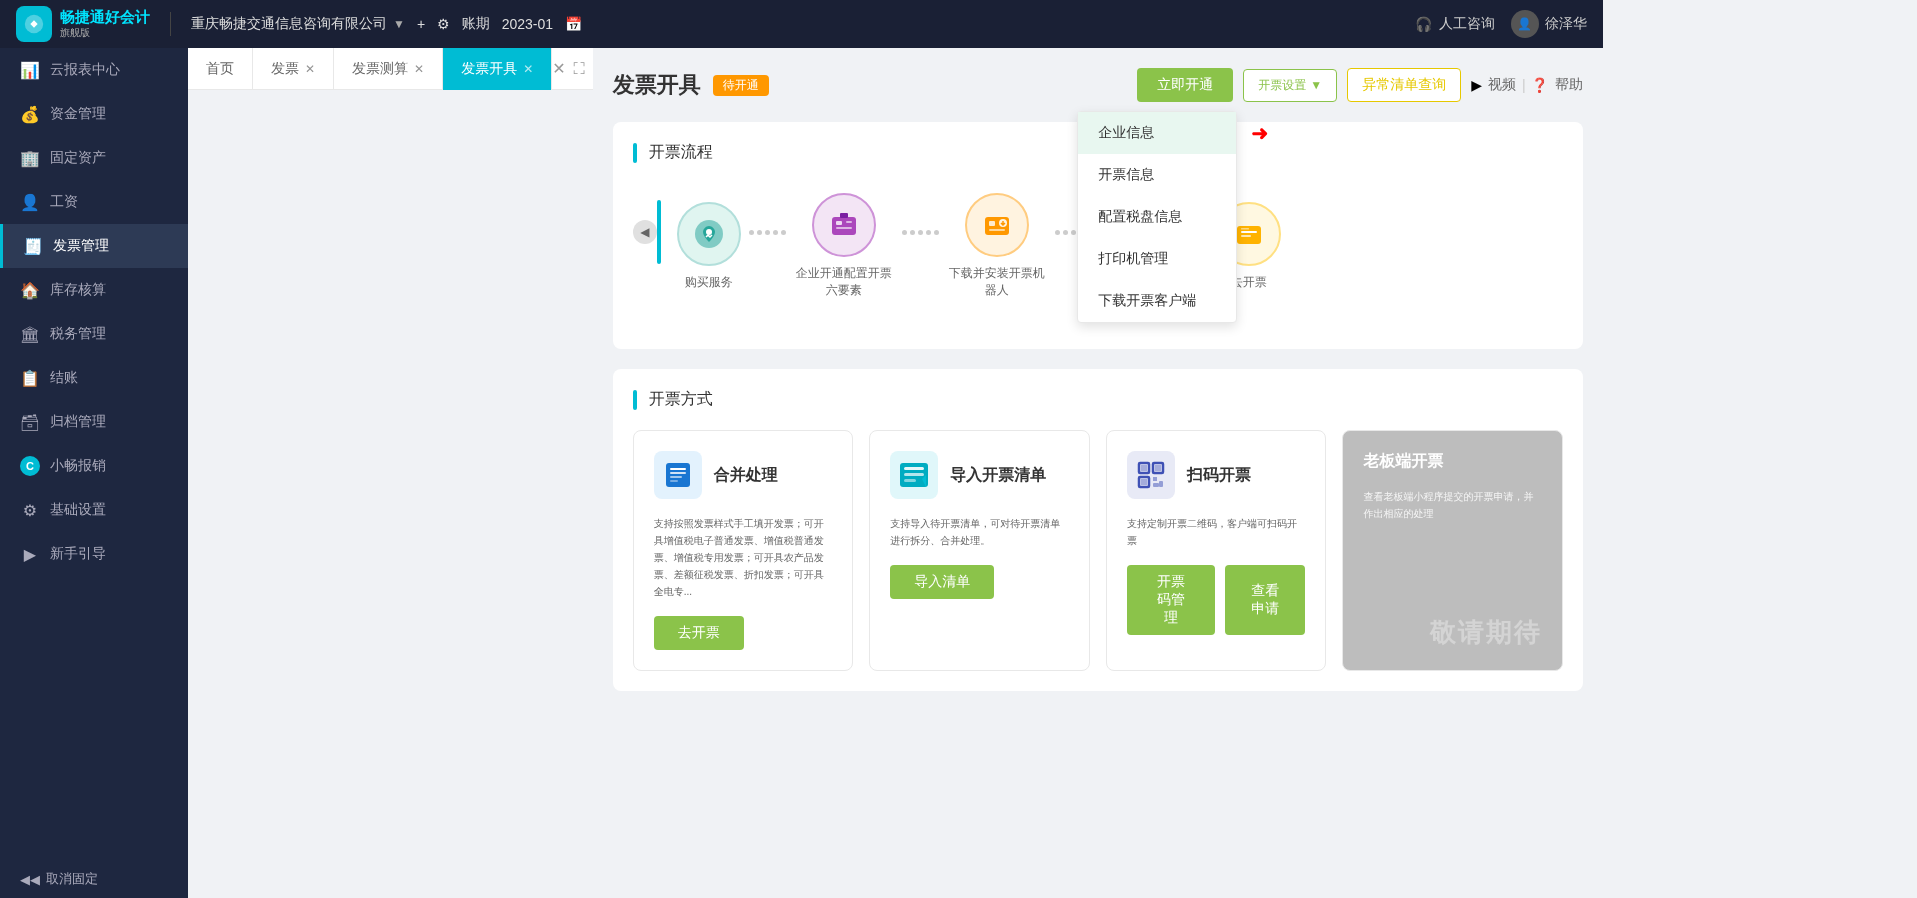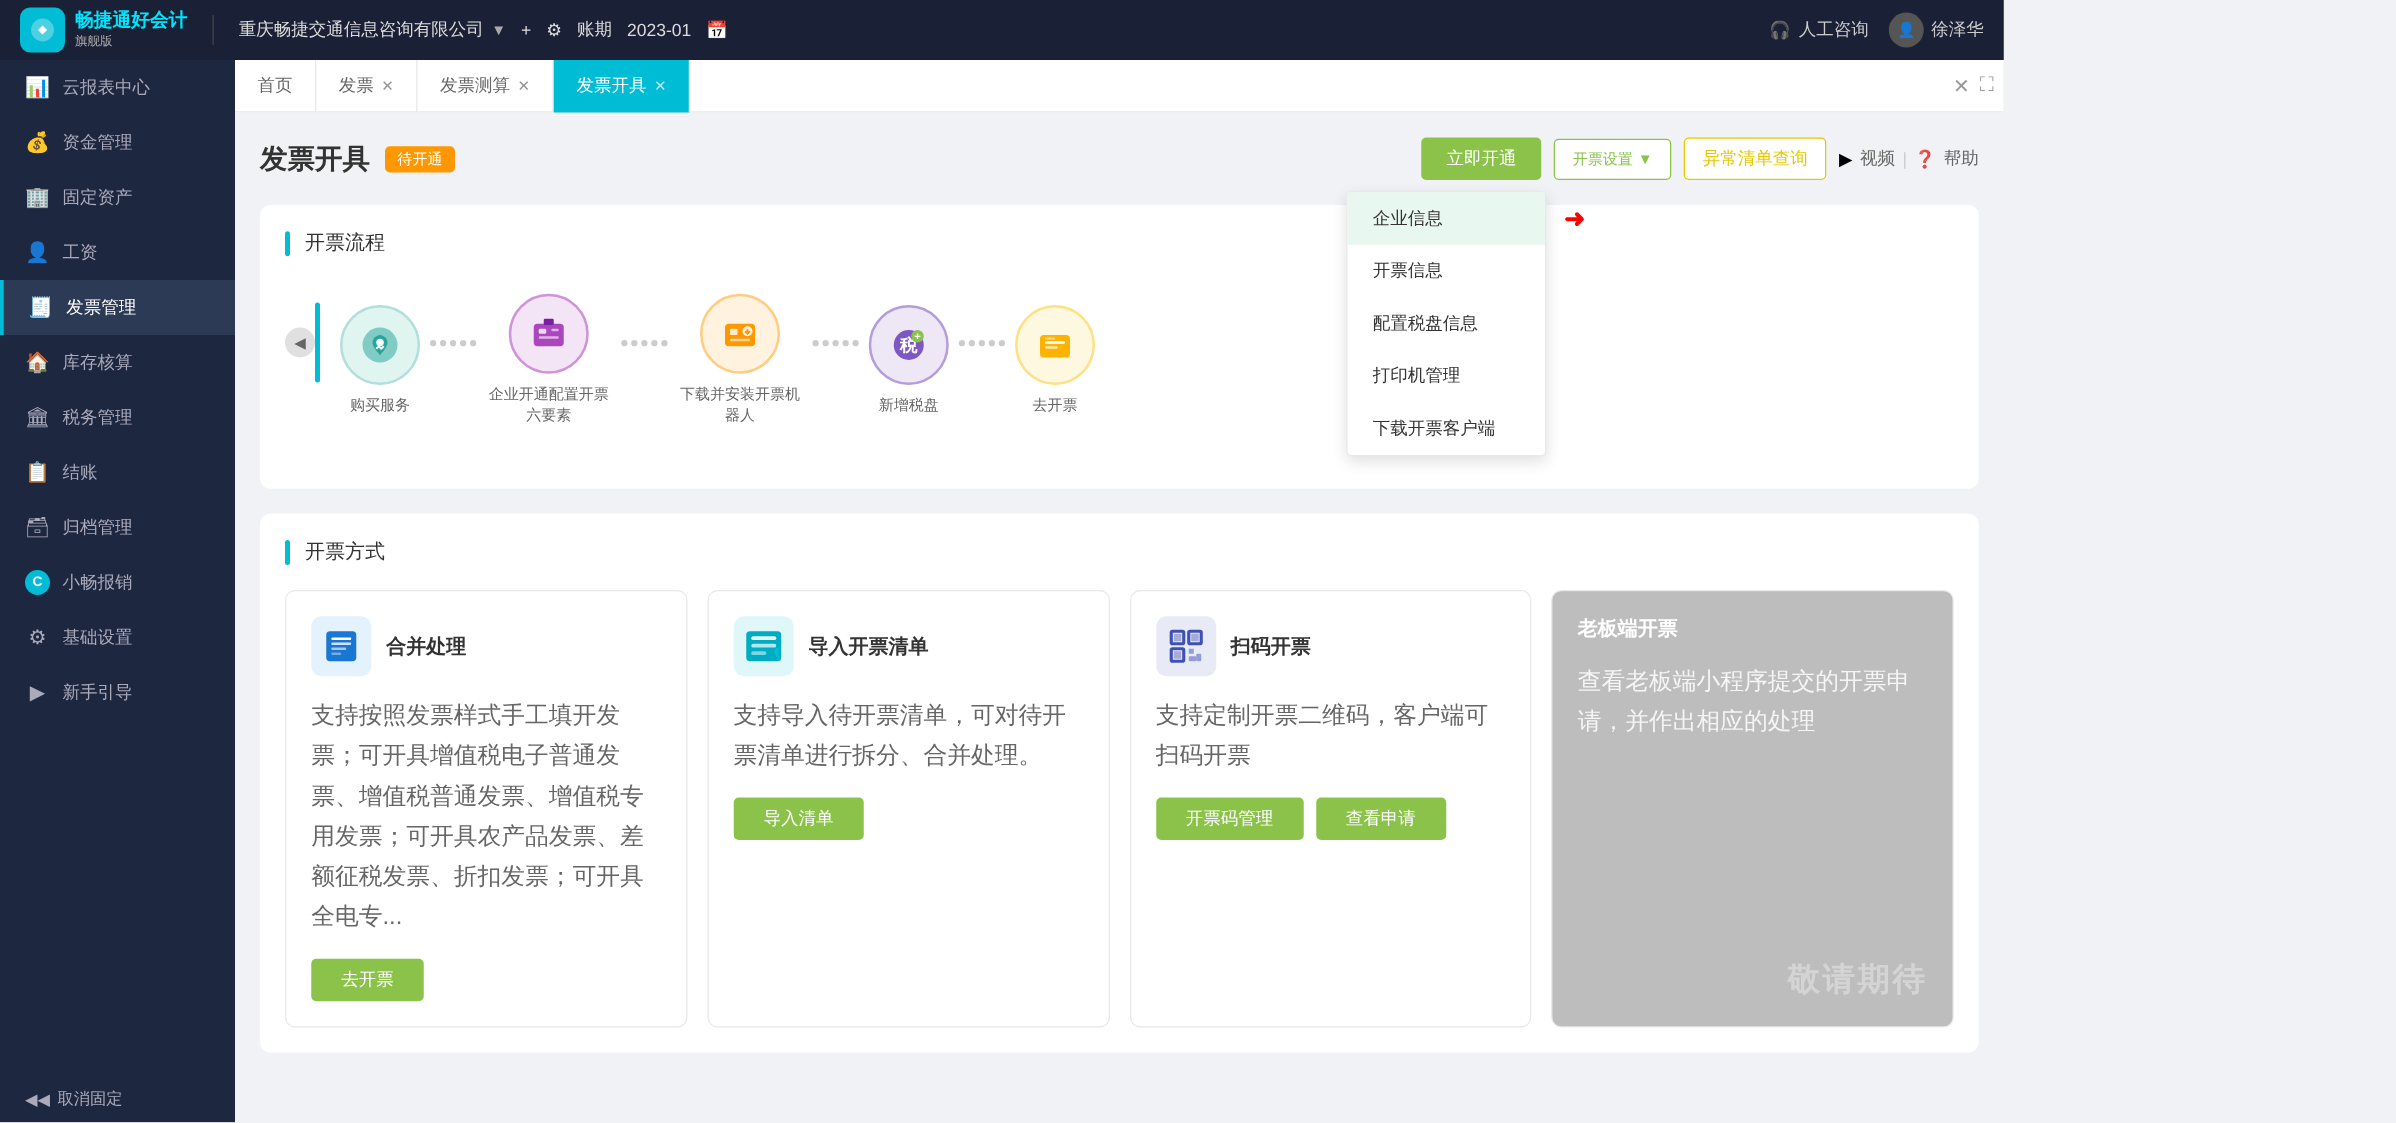--- a/index.html
+++ b/index.html
@@ -3,21 +3,21 @@
   <meta charset="utf-8">
   <style>
     * { box-sizing: border-box; margin: 0; padding: 0; }
     body { font-family: 'Microsoft YaHei', 'PingFang SC', sans-serif; font-size: 14px; background: #f0f2f5; overflow: hidden; }
 
     
     .app-container { display: flex; flex-direction: column; height: 898px; width: 1603px; }
     .top-bar { height: 48px; background: #1a2035; display: flex; align-items: center; padding: 0 16px; gap: 12px; flex-shrink: 0; }
     .main-area { display: flex; flex: 1; overflow: hidden; }
     .sidebar { width: 188px; background: #1e2740; display: flex; flex-direction: column; flex-shrink: 0; color: #fff; }
-    .content-area { flex: 1; display: flex; flex-direction: column; background: #f0f2f5; overflow: hidden; }
+    .content-area { flex: 1; display: flex; flex-direction: row; background: #f0f2f5; overflow: hidden; }
     .tab-bar { height: 42px; background: #fff; display: flex; align-items: center; padding: 0 0 0 0; border-bottom: 1px solid #e8e8e8; flex-shrink: 0; }
     .page-content { flex: 1; overflow-y: auto; padding: 20px; position: relative; }
 
     
     .logo-area { display: flex; align-items: center; gap: 8px; }
     .logo-icon { width: 36px; height: 36px; background: #00bcd4; border-radius: 8px; display: flex; align-items: center; justify-content: center; }
     .logo-icon svg { width: 22px; height: 22px; fill: white; }
     .logo-text { color: #00e5ff; font-size: 15px; font-weight: bold; line-height: 1.2; }
     .logo-sub { color: #aaa; font-size: 10px; }
     .divider-v { width: 1px; height: 24px; background: #444; margin: 0 8px; }
@@ -72,21 +72,21 @@
     
     .methods-grid { display: grid; grid-template-columns: 1fr 1fr 1fr 1fr; gap: 16px; }
     .method-card { background: #fff; border-radius: 8px; padding: 20px; border: 1px solid #e8e8e8; }
     .method-card.disabled { background: #bdbdbd; color: #fff; }
     .method-header { display: flex; align-items: center; gap: 12px; margin-bottom: 16px; }
     .method-icon { width: 48px; height: 48px; border-radius: 8px; display: flex; align-items: center; justify-content: center; font-size: 24px; }
     .method-icon.blue { background: #e3f2fd; }
     .method-icon.teal { background: #e0f7fa; }
     .method-icon.light-blue { background: #e8eaf6; }
     .method-title { font-size: 16px; font-weight: bold; color: #333; }
-    .method-desc { font-size: 19px; color: #666; line-height: 1.7; margin-bottom: 16px; }
+    .method-desc { font-size: 10px; color: #666; line-height: 1.7; margin-bottom: 16px; }
     .method-card.disabled .method-title { color: #fff; }
     .method-card.disabled .method-desc { color: rgba(255,255,255,0.85); }
     .btn-card { background: #8bc34a; color: #fff; border: none; padding: 8px 24px; border-radius: 4px; cursor: pointer; font-size: 14px; }
     .process-steps-row { display: flex; align-items: center; padding: 10px 0 30px 0; }
     .step-wrapper { display: flex; flex-direction: column; align-items: center; gap: 8px; position: relative; }
     .dots-connector { display: flex; align-items: center; gap: 3px; margin: 0 8px; margin-bottom: 28px; }
     .dot-c { width: 5px; height: 5px; border-radius: 50%; background: #ccc; }
 
     .scroll-btn { width: 24px; height: 24px; background: #e0e0e0; border-radius: 50%; display: flex; align-items: center; justify-content: center; cursor: pointer; font-size: 12px; color: #666; margin-bottom: 28px; flex-shrink: 0; }
   </style>

